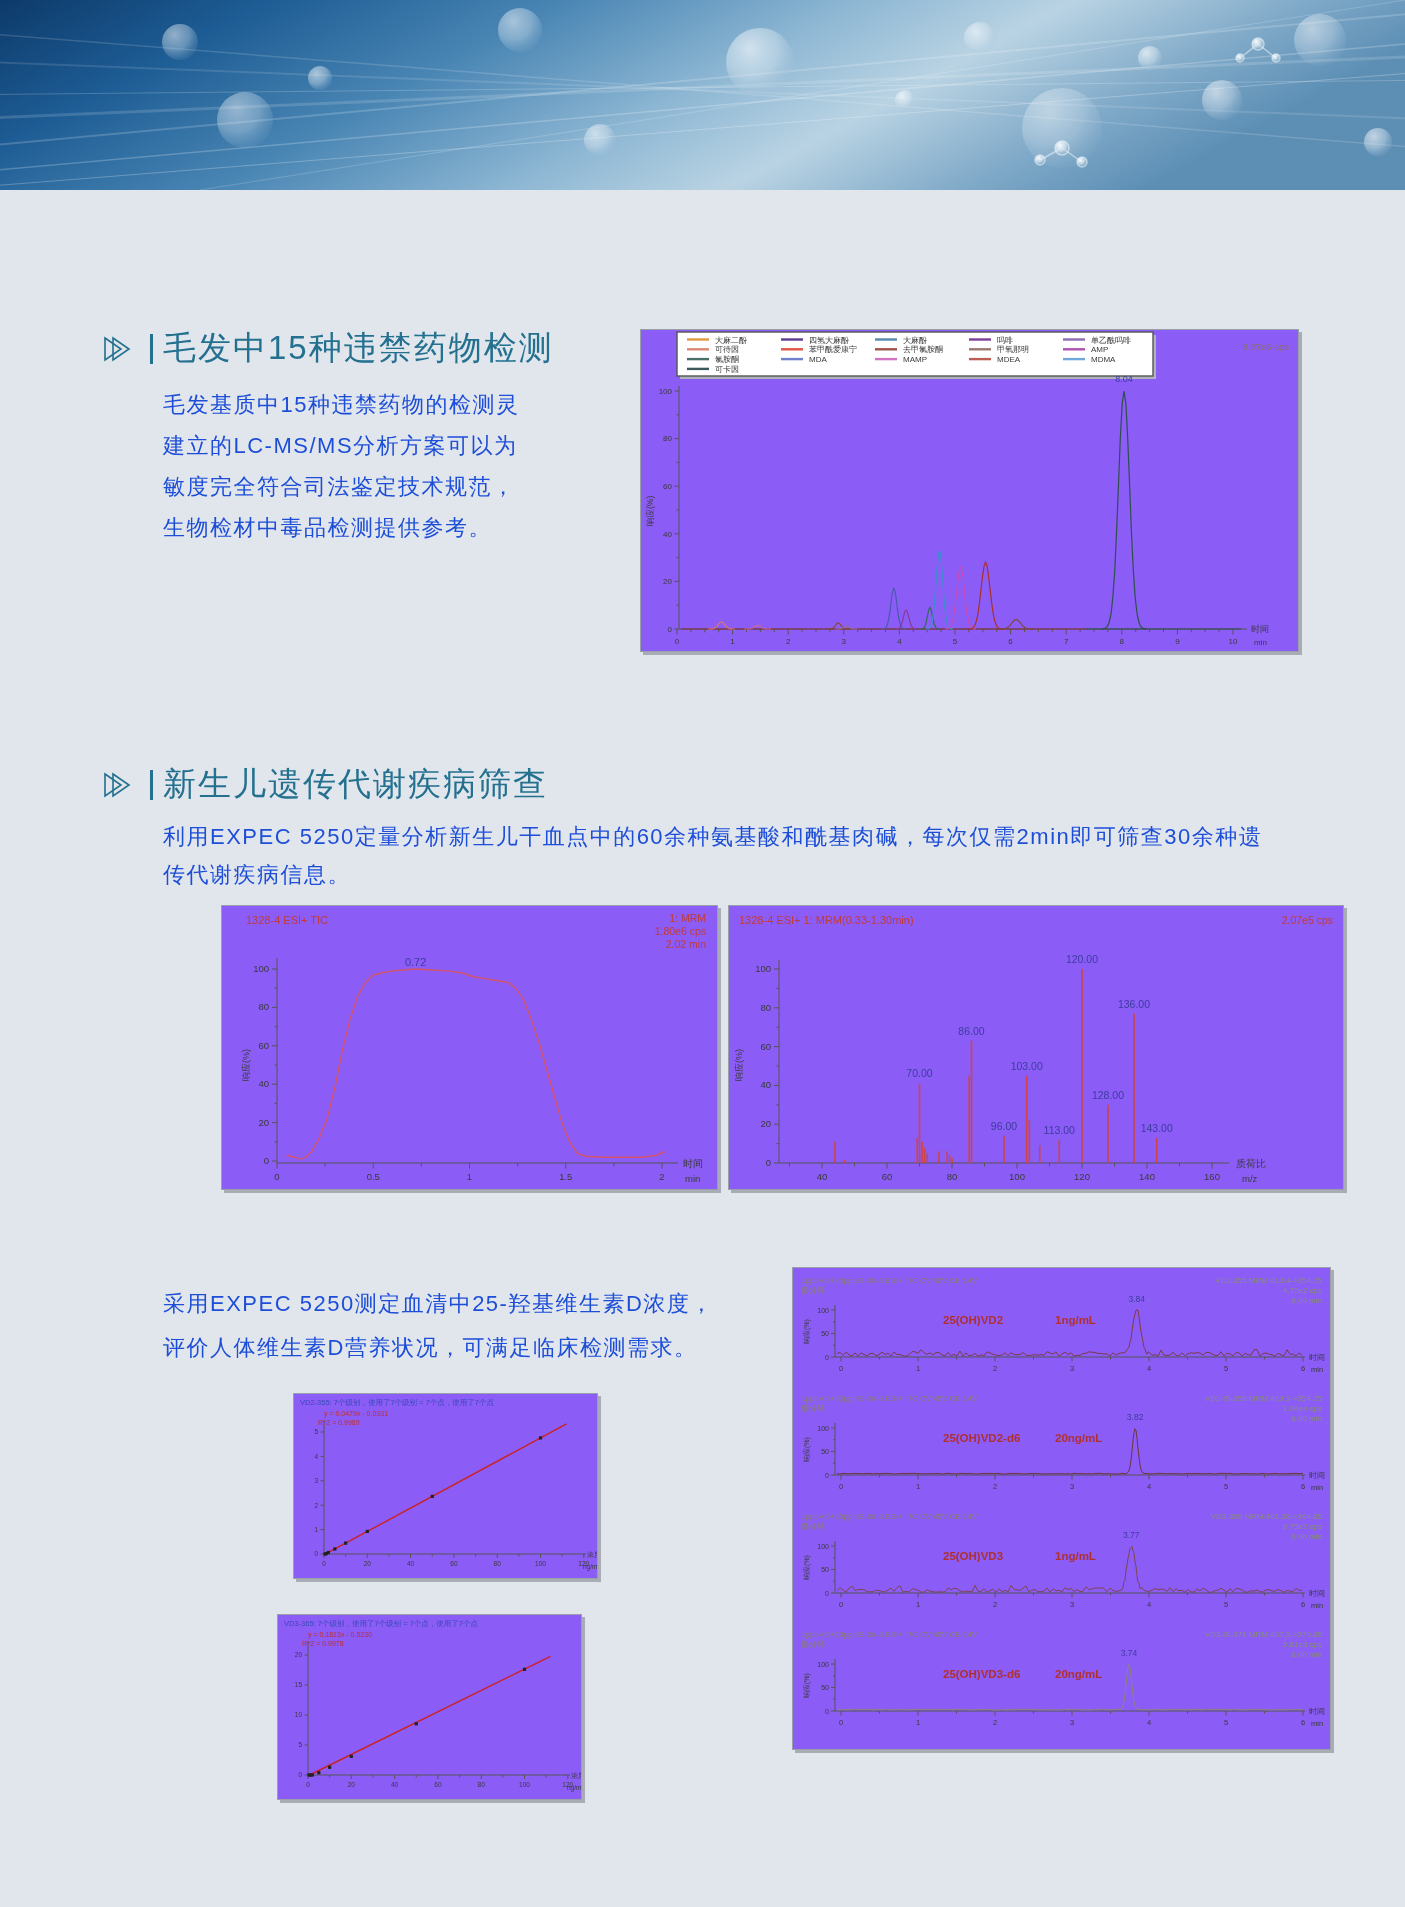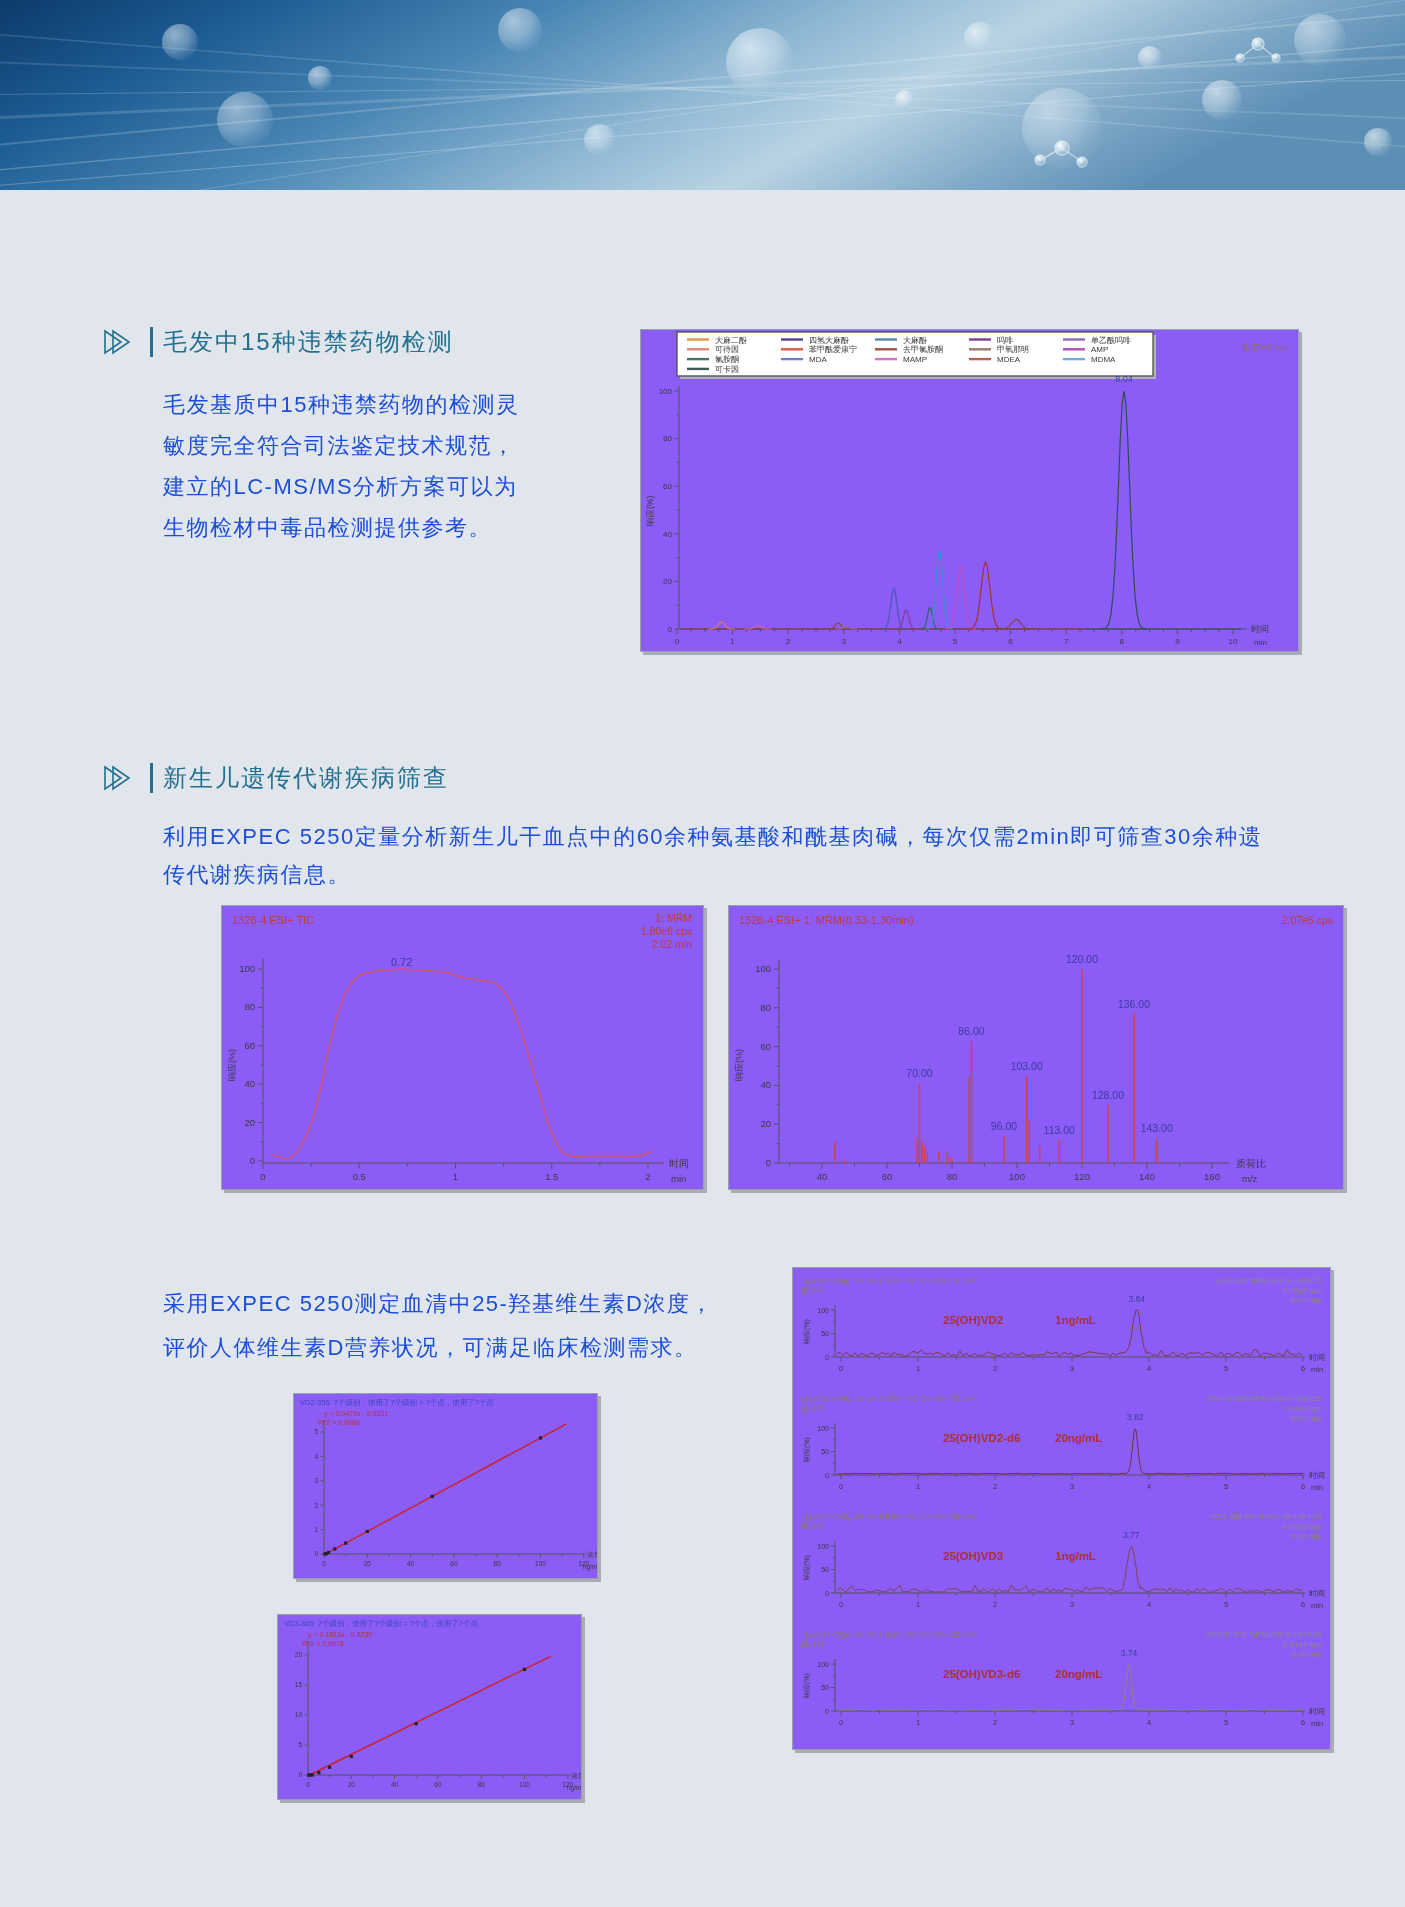--- a/index.html
+++ b/index.html
@@ -4,21 +4,21 @@
 <style>
   html,body{margin:0;padding:0;background:#c9ced6;}
   .page{position:relative;width:1405px;height:1907px;background:#e1e5ec;overflow:hidden;
         font-family:"Liberation Sans",sans-serif;}
   .abs{position:absolute;}
   
   .banner{left:0;top:0;width:1405px;height:190px;}
   
   .sec-head{display:flex;align-items:center;gap:10px;}
   .sec-bar{width:3px;height:30px;background:#23708f;}
-  .sec-title{font-size:24px;color:#23708f;letter-spacing:2px;white-space:nowrap;}
+  .sec-title{font-size:33px;color:#23708f;letter-spacing:2px;white-space:nowrap;}
   .para{color:#1d4ed8;font-size:22px;letter-spacing:1.5px;white-space:nowrap;}
   
   .panel{background:#8b5cf6;border:1px solid #9aa0a8;box-shadow:3px 3px 0 rgba(100,105,115,.45);}
   svg{display:block;}
   svg text{font-family:"Liberation Sans",sans-serif;}
   .ax{stroke:#555;stroke-width:1;fill:none;}
   .tk{stroke:#555;stroke-width:1;}
   .lb{fill:#3a3a3a;}
   .redtxt{fill:#c23b3b;}
   .bluetxt{fill:#3c3c9e;}
@@ -94,22 +94,22 @@
   <div class="abs sec-head" style="left:100px;top:326px;">
     <svg width="40" height="32" viewBox="0 0 40 32">
       <path d="M5 5 L21 16 L5 27 Z" fill="none" stroke="#23708f" stroke-width="1.6"></path>
       <path d="M13 5 L29 16 L13 27 Z" fill="none" stroke="#23708f" stroke-width="1.6"></path>
     </svg>
     <div class="sec-bar"></div>
     <div class="sec-title">毛发中15种违禁药物检测</div>
   </div>
   <div class="abs" style="left:163px;top:384px;line-height:41px;">
     <div class="para">毛发基质中15种违禁药物的检测灵</div>
+    <div class="para">建立的LC-MS/MS分析方案可以为</div>
     <div class="para">敏度完全符合司法鉴定技术规范，</div>
-    <div class="para">建立的LC-MS/MS分析方案可以为</div>
     <div class="para">生物检材中毒品检测提供参考。</div>
   </div>
   <div class="abs panel" style="left:640px;top:329px;width:657px;height:321px;">
     <div id="chart1">
         <svg width="657" height="321" viewBox="0 0 657 321">
           <g>
             <rect x="39" y="5" width="476" height="44" fill="#b0b4ba"></rect>
             <rect x="36" y="2" width="476" height="44" fill="#ffffff" stroke="#555" stroke-width="1.4"></rect>
             <line x1="46" y1="9.5" x2="68" y2="9.5" stroke="#e09a3e" stroke-width="2.4"></line>
             <text x="74" y="12.5" font-size="8" class="lb">大麻二酚</text>
@@ -247,21 +247,21 @@
       <path d="M5 5 L21 16 L5 27 Z" fill="none" stroke="#23708f" stroke-width="1.6"></path>
       <path d="M13 5 L29 16 L13 27 Z" fill="none" stroke="#23708f" stroke-width="1.6"></path>
     </svg>
     <div class="sec-bar"></div>
     <div class="sec-title">新生儿遗传代谢疾病筛查</div>
   </div>
   <div class="abs" style="left:163px;top:818px;line-height:38px;">
     <div class="para">利用EXPEC 5250定量分析新生儿干血点中的60余种氨基酸和酰基肉碱，每次仅需2min即可筛查30余种遗</div>
     <div class="para">传代谢疾病信息。</div>
   </div>
-  <div class="abs panel" style="left:221px;top:905px;width:481px;height:283px;">
+  <div class="abs panel" style="left:221px;top:905px;width:481px;height:283px;padding-left:14px;">
     <div id="ticchart">
         <svg width="481" height="283" viewBox="0 0 481 283">
           <text x="10" y="18" font-size="11" class="redtxt">1328-4 ESI+ TIC</text>
           <text x="470" y="16" font-size="10.5" class="redtxt" text-anchor="end">1: MRM</text>
           <text x="470" y="29" font-size="10.5" class="redtxt" text-anchor="end">1.80e6 cps</text>
           <text x="470" y="42" font-size="10.5" class="redtxt" text-anchor="end">2.02 min</text>
           <g>
             <line class="ax" x1="41" y1="52" x2="41" y2="257"></line>
             <line class="ax" x1="41" y1="257" x2="442" y2="257"></line>
             <line class="tk" x1="36" y1="255" x2="41" y2="255"></line>

